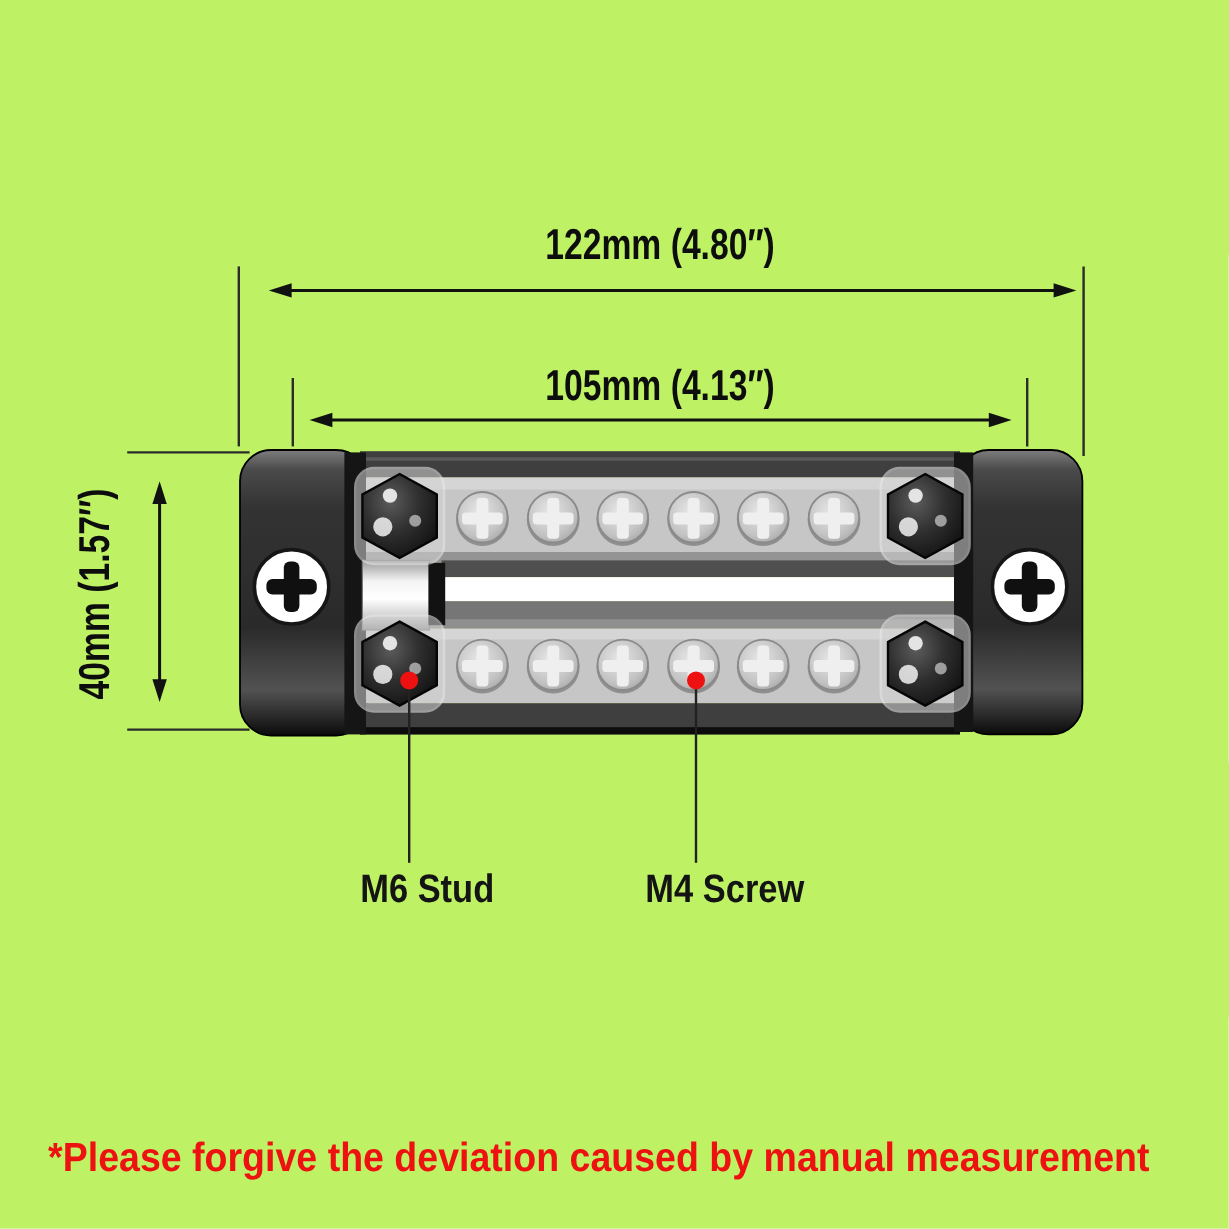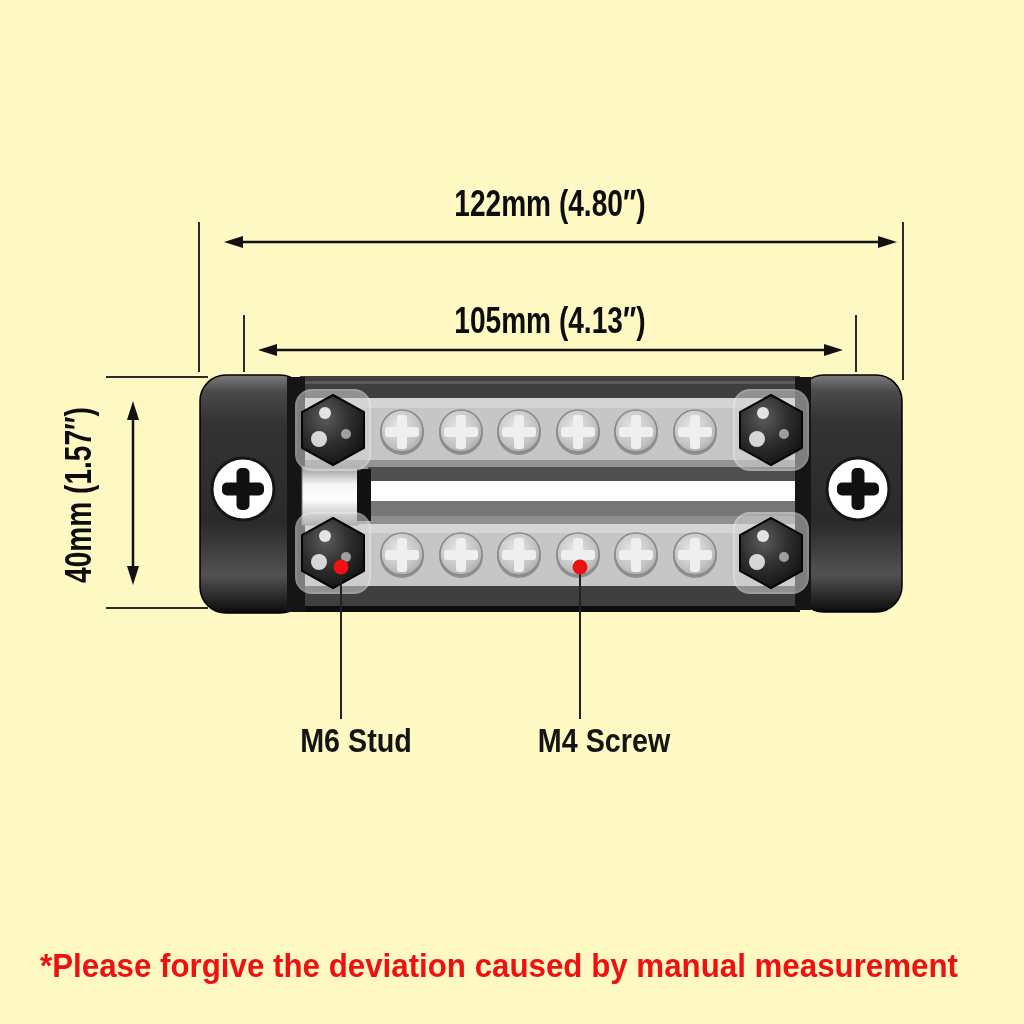--- a/index.html
+++ b/index.html
@@ -1,17 +1,17 @@
 <!DOCTYPE html>
 <html><head>
 <meta charset="utf-8">
 <style>
   html,body{margin:0;padding:0;background:#ffffff;}
   .canvas{
-    position:relative;width:1024px;height:1024px;background:#fef9c3;overflow:hidden;
+    position:relative;width:1024px;height:1024px;background:#bef264;overflow:hidden;
     font-family:"Liberation Sans","DejaVu Sans",sans-serif;
   }
   .canvas svg{position:absolute;left:0;top:0;}
   .dim-label{
     position:absolute;white-space:nowrap;line-height:1;
     font-size:36px;font-weight:bold;color:#0d0d0d;
     transform:translateX(-50%) scaleX(0.78);
   }
   .dim-label.rot{
     transform:translate(-50%,-50%) rotate(-90deg) scaleX(0.78);

